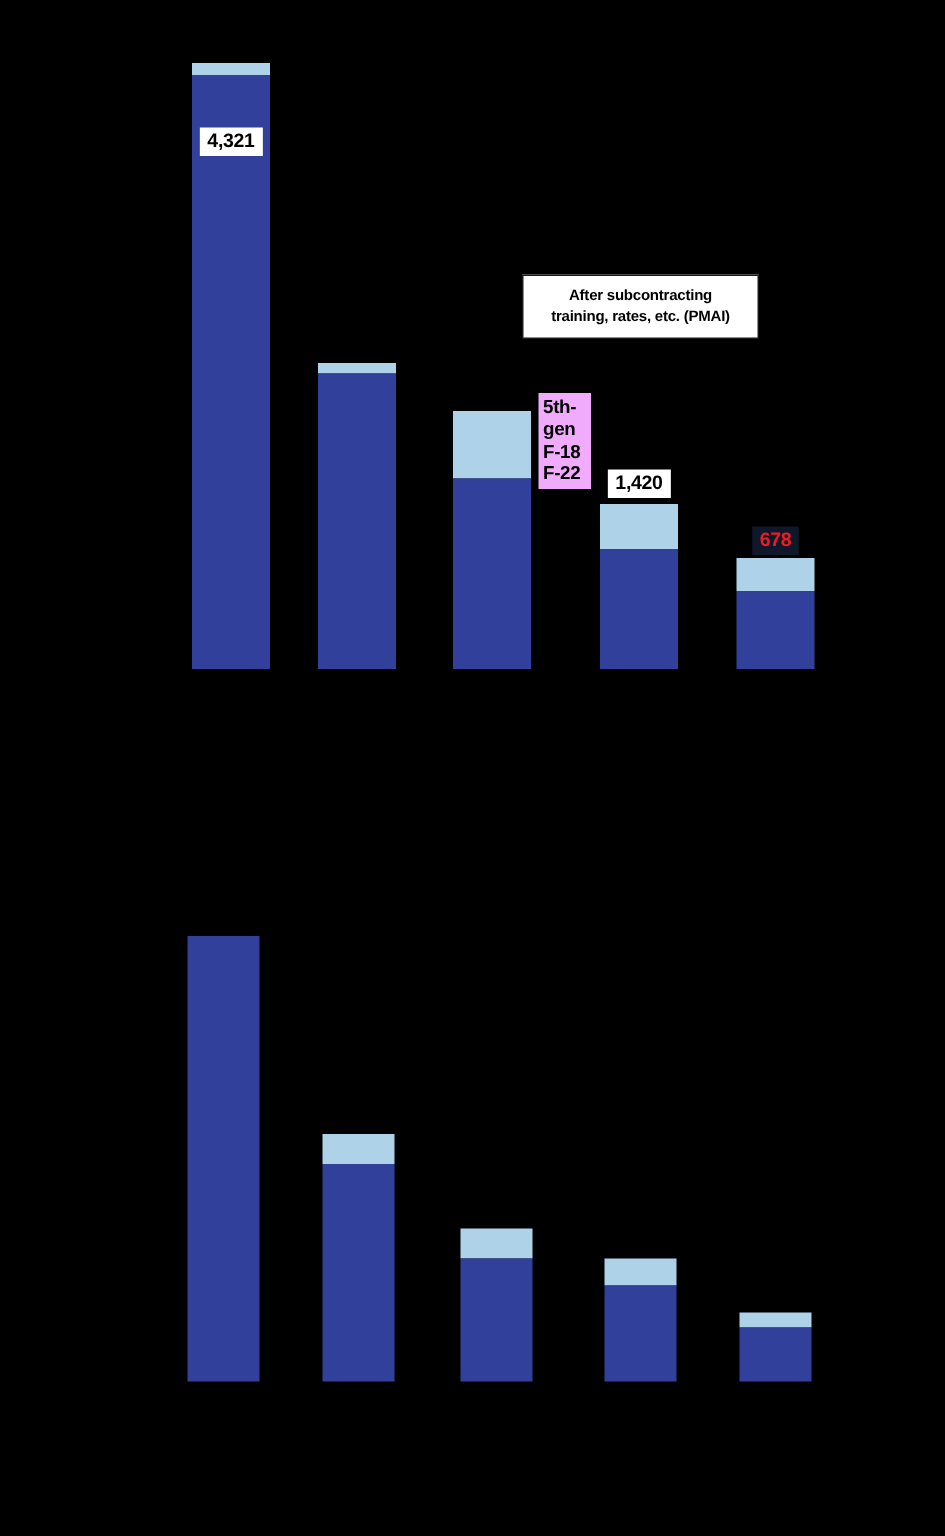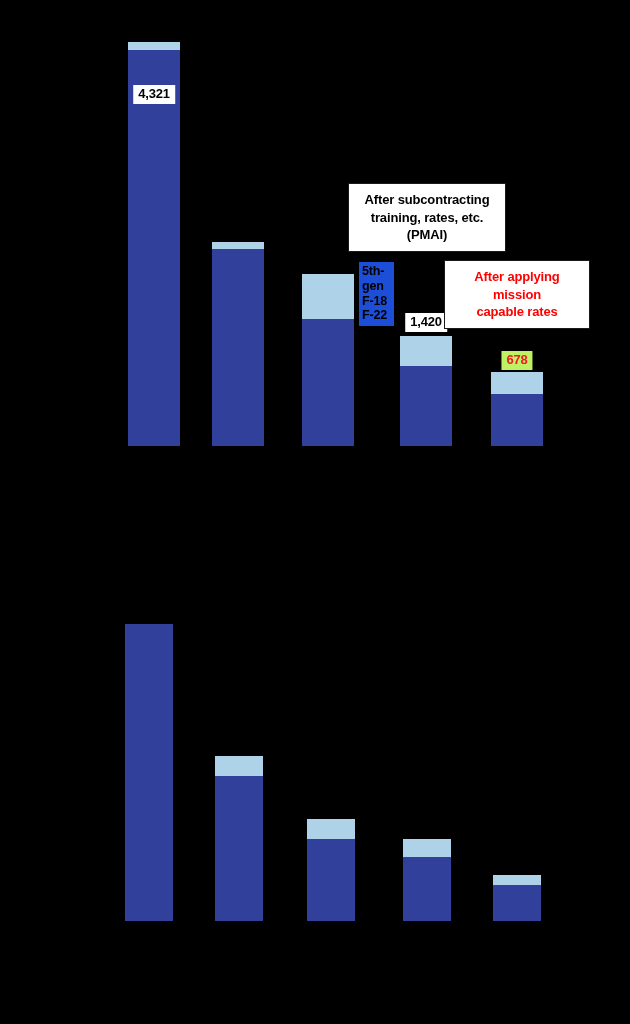--- a/index.html
+++ b/index.html
@@ -63,44 +63,44 @@
     line-height: 1.05;
     padding: 2px 5px 3px 5px;
     letter-spacing: -0.2px;
     transform: translateX(-50%);
   }
   .value-label.dark {
     background: #ffffff;
     color: #000000;
   }
   .value-label.red {
-    background: #bef264;
+    background: #0f172a;
     color: #ed1c24;
   }
 
   
   .callout {
     position: absolute;
     background: #ffffff;
     border: 1px solid #1a1a1a;
     text-align: center;
-    font-size: 13px;
+    font-size: 10px;
     font-weight: bold;
     line-height: 1.35;
     padding: 7px 9px;
     box-sizing: border-box;
     letter-spacing: -0.15px;
   }
   .callout.black-text { color: #000000; }
   .callout.red-text   { color: #ff0000; }
 
   
   .annotation-inline {
     position: absolute;
-    background: #1d4ed8;
+    background: #f0abfc;
     color: #000000;
     font-size: 12.5px;
     font-weight: bold;
     line-height: 1.18;
     padding: 2px 3px 3px 3px;
     text-align: left;
     letter-spacing: -0.2px;
     box-sizing: border-box;
   }
   .annotation-inline span { display: block; }
@@ -147,24 +147,20 @@
         <div class="seg-dark" style="height:52px;"></div>
       </div>
     </div>
     <div class="value-label red" style="left:517px; top:351px;">678</div>
 
     <div class="callout black-text" style="left:348px; top:183px; width:158px;">
       <div>After subcontracting</div>
       <div>training, rates, etc. (PMAI)</div>
     </div>
 
-    <div class="callout red-text" style="left:444px; top:260px; width:146px;">
-      <div>After applying mission</div>
-      <div>capable rates</div>
-    </div>
 
     <div class="annotation-inline" style="left:359px; top:262px; width:35px;">
       <span>5th-</span>
       <span>gen</span>
       <span>F-18</span>
       <span>F-22</span>
     </div>
 
   </div>
 </div>

